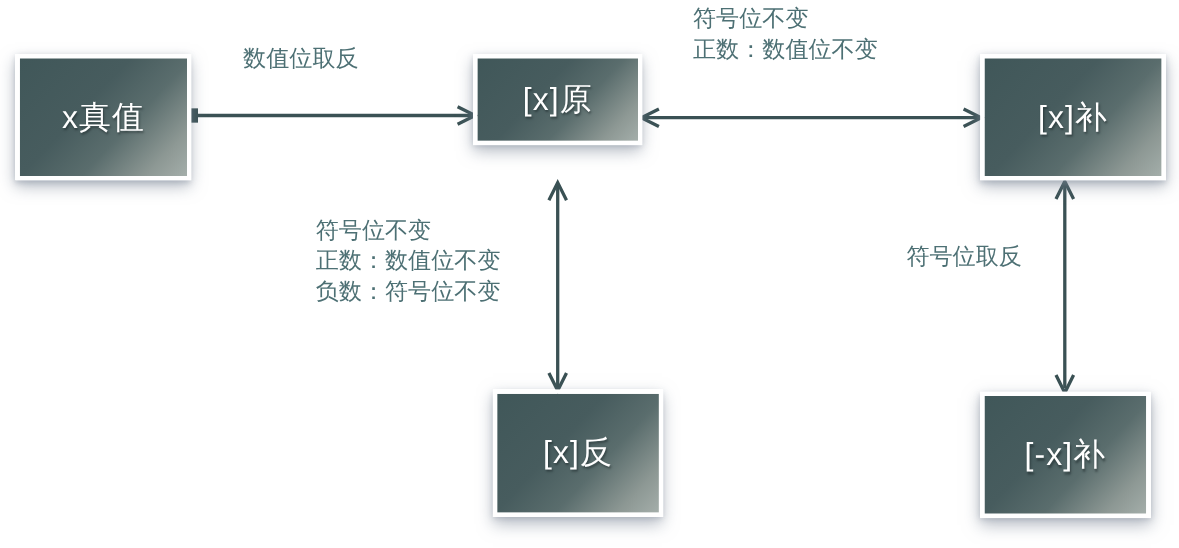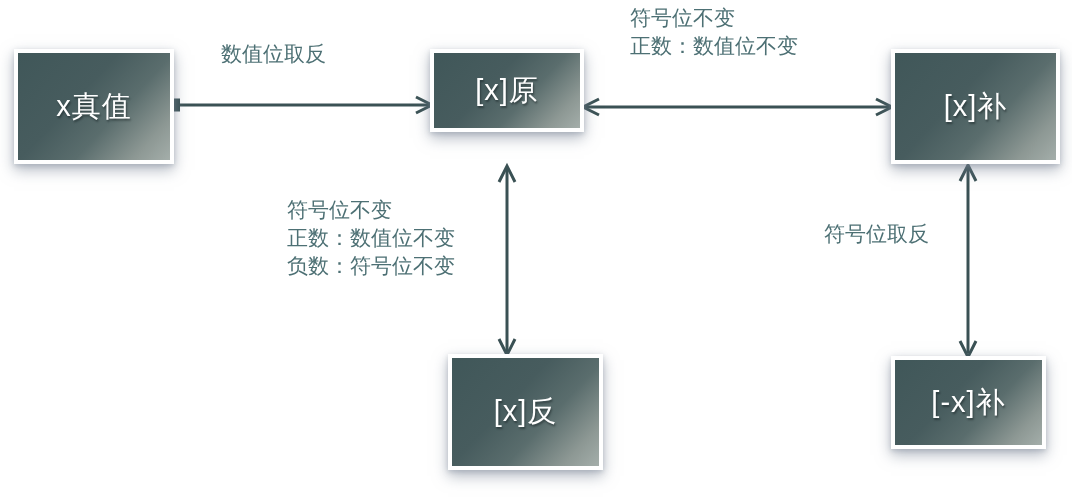--- a/index.html
+++ b/index.html
@@ -62,21 +62,21 @@
     color: var(--label-text);
     font-size: 21px;
     line-height: 28px;
     white-space: nowrap;
   }
   
   .n-true      { left: 14px;  top: 49px;  width: 160px; height: 115px; }
   .n-original  { left: 430px; top: 49px;  width: 154px; height: 83px; }
   .n-comp      { left: 891px; top: 49px;  width: 169px; height: 115px; }
   .n-inverse   { left: 429px; top: 354px; width: 155px; height: 116px; margin-left: 19px; }
-  .n-negcomp   { left: 891px; top: 356px; width: 155px; height: 93px; }
+  .n-negcomp   { left: 891px; top: 356px; width: 155px; height: 115px; }
   
   .l-a { left: 221px; top: 40px;  }
   .l-b { left: 630px; top: 4px;   }
   .l-c { left: 287px; top: 196px; }
   .l-d { left: 824px; top: 220px; text-align: right; }
 </style>
 </head>
 <body>
 
 <div class="canvas">

